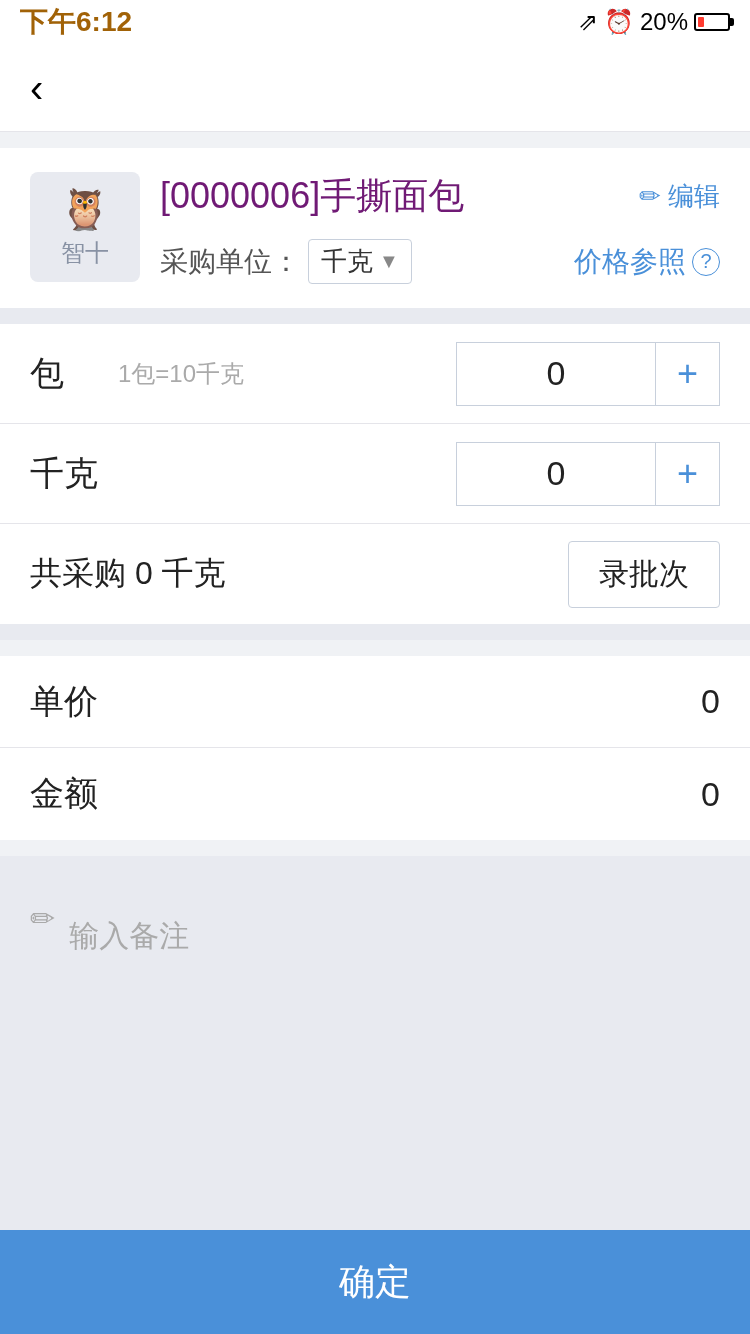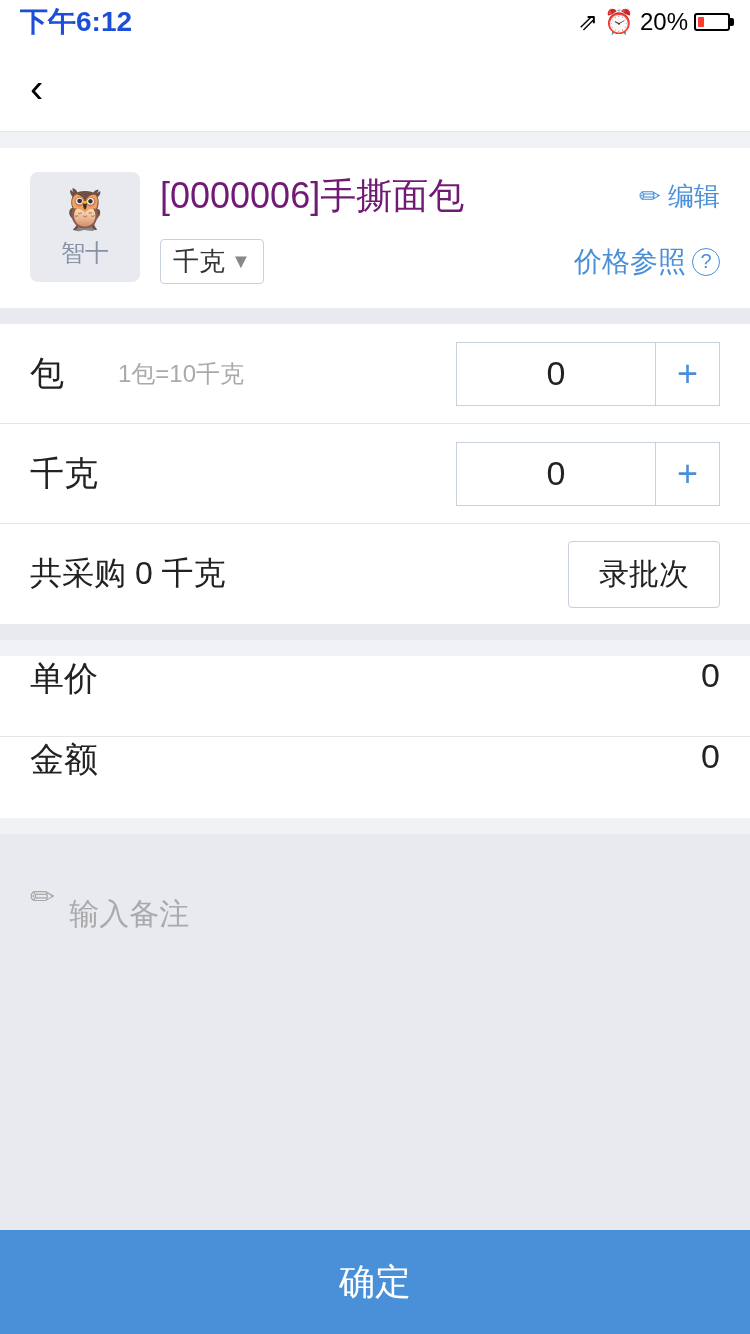--- a/index.html
+++ b/index.html
@@ -18,21 +18,21 @@
       height: 44px;
       background: #fff;
       display: flex;
       align-items: center;
       justify-content: space-between;
       padding: 0 20px;
       font-size: 28px;
       font-weight: 500;
     }
     .status-left { font-size: 26px; color: #000; }
-    .status-center { font-size: 28px; font-weight: 600; color: #1d4ed8; }
+    .status-center { font-size: 28px; font-weight: 600; color: #a16207; }
     .status-right {
       display: flex;
       align-items: center;
       gap: 6px;
       font-size: 24px;
       color: #000;
     }
     .battery-icon {
       display: inline-flex;
       align-items: center;
@@ -251,24 +251,24 @@
       cursor: pointer;
     }
 
     
     .price-section {
       background: #fff;
       margin-top: 16px;
     }
     .price-row {
       display: flex;
-      align-items: flex-start;
+      align-items: center;
       justify-content: space-between;
       padding: 0 30px;
-      height: 81px;
+      height: 92px;
       border-bottom: 1px solid #e5e5ea;
     }
     .price-row:last-child {
       border-bottom: none;
     }
     .price-label {
       font-size: 34px;
       color: #222;
     }
     .price-value {
@@ -343,20 +343,21 @@
     <span class="product-thumb-icon">🦉</span>
     <span class="product-thumb-text">智十</span>
   </div>
   <div class="product-info">
     <div class="product-header">
       <span class="product-name">[0000006]手撕面包</span>
       <span class="product-edit">✏ 编辑</span>
     </div>
     <div class="product-unit-row">
       <div style="display:flex;align-items:center;gap:8px;">
+        <span class="product-unit-label">采购单位：</span>
         <div class="unit-select">
           <span>千克</span>
           <span class="unit-arrow">▼</span>
         </div>
       </div>
       <div class="price-ref">
         <span>价格参照</span>
         <span style="border:1px solid #4a90d9;border-radius:50%;width:28px;height:28px;display:inline-flex;align-items:center;justify-content:center;font-size:20px;">?</span>
       </div>
     </div>

